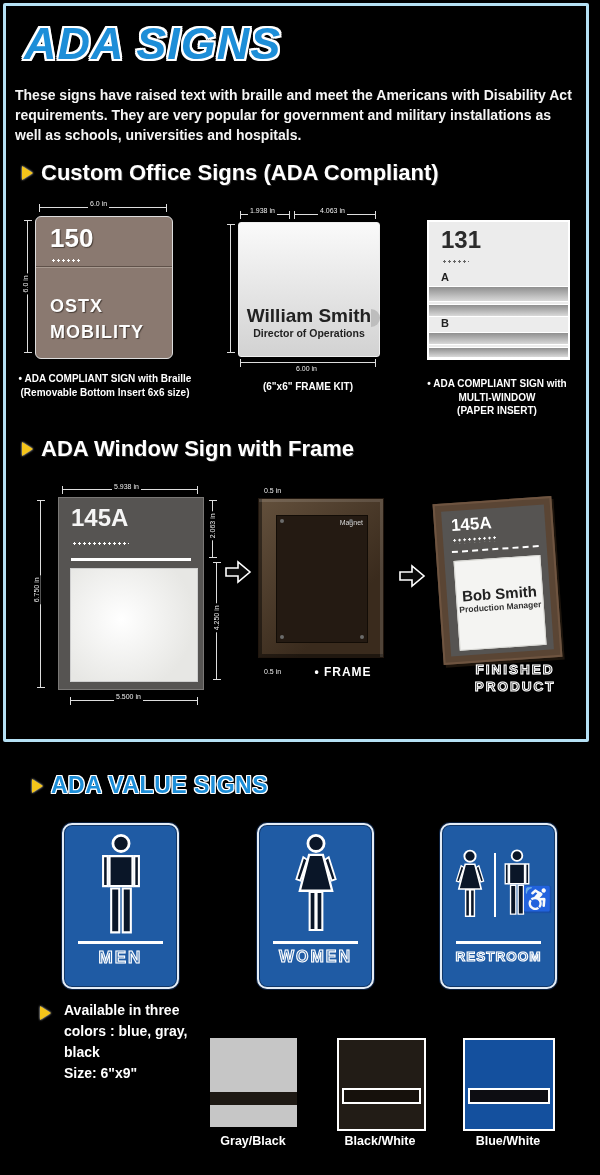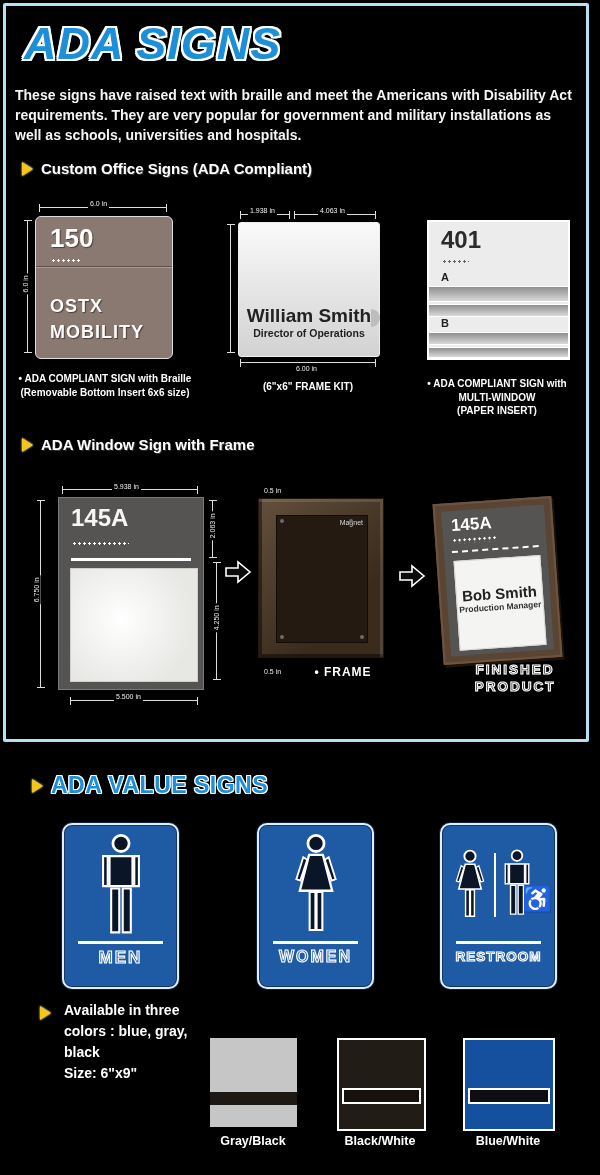--- a/index.html
+++ b/index.html
@@ -13,21 +13,21 @@
   
   .main-title{font-size:45px;font-weight:bold;font-style:italic;letter-spacing:1px;
     color:#1d8ed8;
     text-shadow:-2px -2px 0 #fff,2px -2px 0 #fff,-2px 2px 0 #fff,2px 2px 0 #fff,
                  -2px 0 0 #fff,2px 0 0 #fff,0 -2px 0 #fff,0 2px 0 #fff;}
   .intro{font-size:14px;font-weight:700;color:#f5f5f5;line-height:1.42;}
 
   .sec-head{display:flex;align-items:center;gap:8px;}
   .tri{width:0;height:0;border-left:11px solid #f5c51a;border-top:7px solid transparent;
        border-bottom:7px solid transparent;filter:drop-shadow(0 0 1px #fff);}
-  .sec-head-label{font-size:15px;font-weight:bold;color:#fff;text-shadow:1px 1px 0 #333;}
+  .sec-head-label{font-size:22px;font-weight:bold;color:#fff;text-shadow:1px 1px 0 #333;}
 
   .caption{font-size:10px;font-weight:bold;color:#fff;text-align:center;line-height:1.35;}
 
   
   .braille{height:5px;background-image:radial-gradient(circle at 1.5px 1.5px,#fff 1px,transparent 1.4px);
            background-size:5px 5px;background-repeat:repeat-x;}
   .braille.dark{background-image:radial-gradient(circle at 1.5px 1.5px,#666 1px,transparent 1.4px);}
 
   
   .dimh{height:0;border-top:1px solid #ddd;}
@@ -154,21 +154,21 @@
       <div class="name">William Smith</div>
       <div class="role">Director of Operations</div>
     </div>
     <div class="notch" style="top:86px;"></div>
   </div>
   <div class="abs caption" style="left:233px;top:380px;width:150px;">
     <div>(6"x6" FRAME KIT)</div>
   </div>
 
   <div class="abs sign309" style="left:427px;top:220px;width:139px;height:136px;">
-    <div class="abs num" style="left:12px;top:4px;">401</div>
+    <div class="abs num" style="left:12px;top:4px;">131</div>
     <div class="abs braille dark" style="left:14px;top:38px;width:26px;"></div>
     <div class="abs slot" style="left:12px;top:49px;">A</div>
     <div class="stripe" style="top:64px;height:14px;"></div>
     <div class="stripe" style="top:82px;height:11px;"></div>
     <div class="abs slot" style="left:12px;top:95px;">B</div>
     <div class="stripe" style="top:110px;height:11px;"></div>
     <div class="stripe" style="top:125px;height:9px;"></div>
   </div>
   <div class="abs sec-head" style="left:22px;top:436px;">
     <span class="tri"></span>

